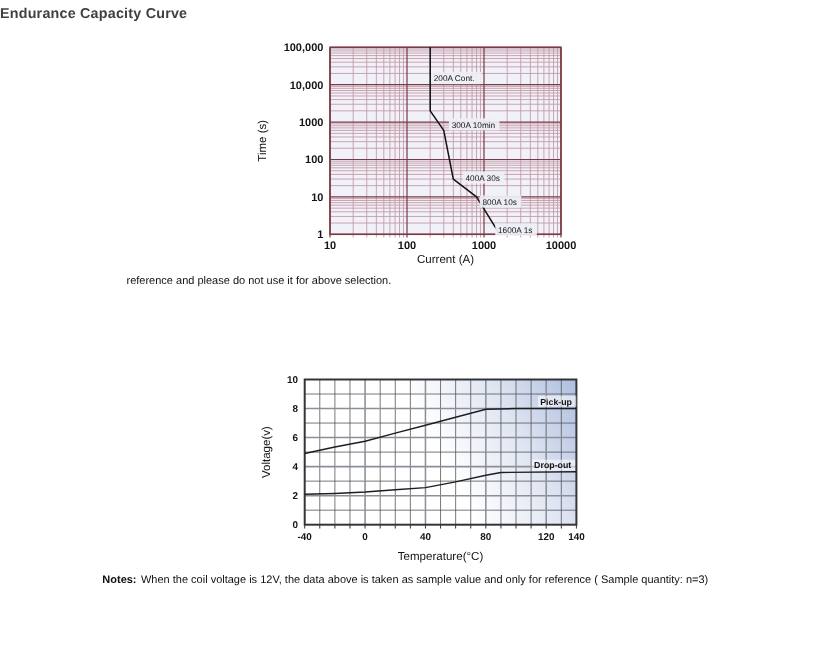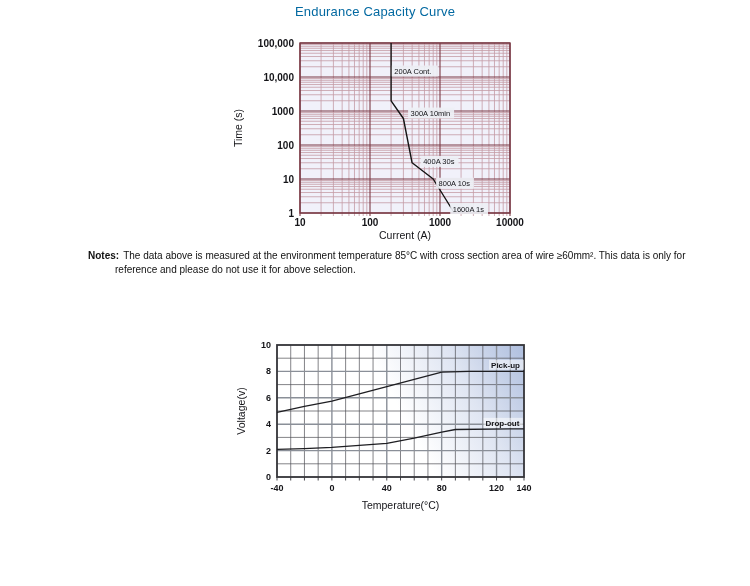--- a/index.html
+++ b/index.html
@@ -1,19 +1,19 @@
 <!DOCTYPE html>
 <html><head>
 <meta charset="utf-8">
 <style>
   html,body{margin:0;padding:0;background:#ffffff;}
   #page{position:relative;width:750px;height:586px;background:#ffffff;overflow:hidden;
         font-family:"Liberation Sans",sans-serif;color:#1a1a1a;}
-  .chart-title{position:absolute;text-align:center;font-size:13px;font-weight:400;
-               color:#0369a1;letter-spacing:.2px;white-space:nowrap;}
+  .chart-title{position:absolute;text-align:left;font-size:13px;font-weight:700;
+               color:#404040;letter-spacing:.2px;white-space:nowrap;}
   #title1{left:0;right:0;top:4px;}
   #title2{left:88px;right:0;top:311px;}
   .notes{position:absolute;font-size:10px;color:#111;line-height:14px;white-space:nowrap;}
   .notes .nlabel{font-weight:700;margin-right:4px;}
   .notes .indent{margin-left:27px;}
   #notes1{left:88px;top:249px;}
   #notes2{left:93px;top:521px;}
   svg{position:absolute;overflow:visible;font-family:"Liberation Sans",sans-serif;}
   #endurance-svg{left:225px;top:32px;}
   #voltage-svg{left:230px;top:333px;}
@@ -132,21 +132,20 @@
         <rect x="211.1137870505118" y="145.7479170446822" width="37.8" height="11" fill="#eef0f5" opacity="0.92"></rect>
         <text x="213.6137870505118" y="154.2479170446822" fill="#101828">800A 10s</text>
         <rect x="225.2289624974767" y="171.06865187116978" width="37.8" height="11" fill="#eef0f5" opacity="0.92"></rect>
         <text x="227.7289624974767" y="179.56865187116978" fill="#101828">1600A 1s</text>
       </g>
       <text x="180" y="207" font-size="10.5" text-anchor="middle">Current (A)</text>
       <text transform="translate(17,96) rotate(-90)" font-size="10.5" text-anchor="middle">Time (s)</text>
     </svg>
 
   <div id="notes1" class="notes">
-    <div><span class="nlabel">Notes:</span><span>The data above is measured at the environment temperature 85°C  with cross section area of wire ≥60mm².  This data is only for</span></div>
     <div class="indent">reference and please do not  use it for above selection.</div>
   </div>
 
 
   <svg id="voltage-svg" width="330" height="185">
       <defs>
         <linearGradient id="vgrad" gradientUnits="userSpaceOnUse" x1="47" y1="144" x2="294" y2="12">
           <stop offset="0%" stop-color="#ffffff"></stop>
           <stop offset="50%" stop-color="#ffffff"></stop>
           <stop offset="75%" stop-color="#dfe5f2"></stop>
@@ -227,14 +226,17 @@
         <text x="101.88888888888889" y="158">0</text>
         <text x="156.77777777777777" y="158">40</text>
         <text x="211.66666666666666" y="158">80</text>
         <text x="266.55555555555554" y="158">120</text>
         <text x="294" y="158">140</text>
       </g>
       <text x="170.5" y="176" font-size="10.5" text-anchor="middle">Temperature(°C)</text>
       <text transform="translate(15,78) rotate(-90)" font-size="10.5" text-anchor="middle">Voltage(v)</text>
     </svg>
 
+  <div id="notes2" class="notes">
+    <span class="nlabel">Notes:</span><span>When the coil voltage is 12V, the data above is taken as  sample value and only for reference ( Sample quantity: n=3)</span>
+  </div>
 
 </div>
 
 </body></html>

